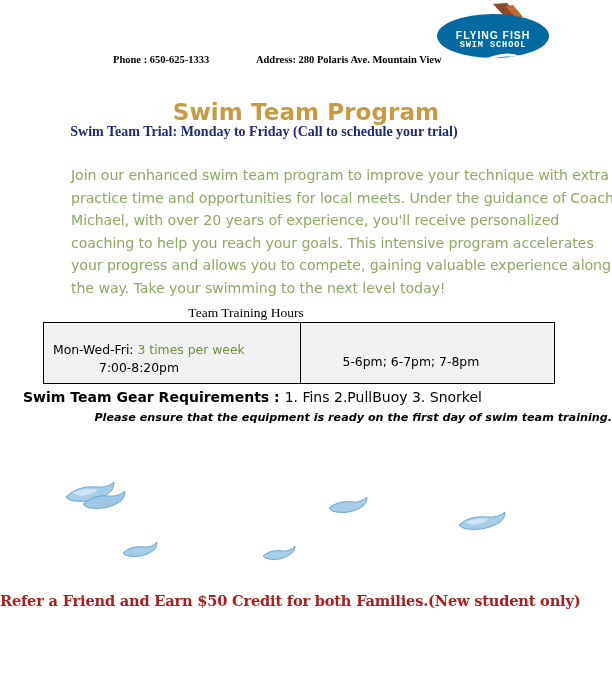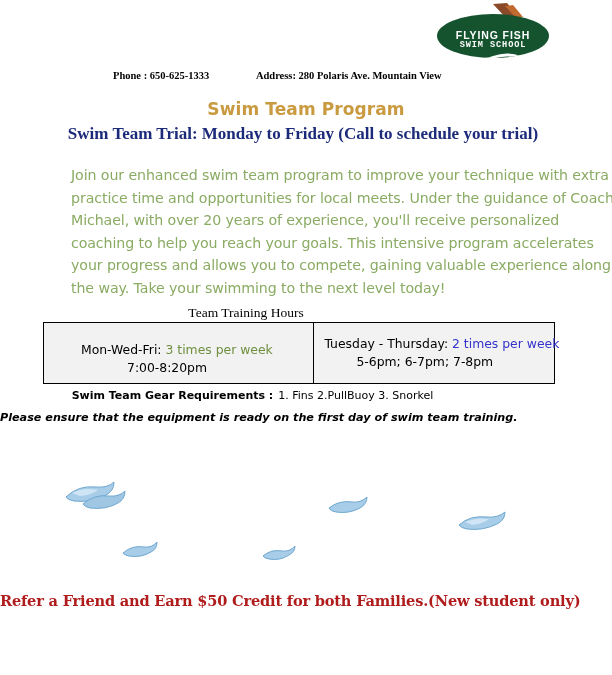--- a/index.html
+++ b/index.html
@@ -23,21 +23,21 @@
     top: 2px;
     width: 112px;
     height: 56px;
   }
   .logo-oval {
     position: absolute;
     left: 0;
     top: 12px;
     width: 112px;
     height: 44px;
-    background: #14532d;
+    background: #0369a1;
     border-radius: 50% / 50%;
     overflow: hidden;
   }
   .logo-mtn {
     position: absolute;
     left: 18px;
     top: 0px;
     width: 76px;
     height: 26px;
     overflow: hidden;
@@ -73,53 +73,52 @@
     left: 0;
     top: 36px;
     width: 112px;
     height: 14px;
   }
 
   
   .contact-row {
     position: absolute;
     left: 113px;
-    top: 70px;
+    top: 54px;
     font-family: "Liberation Serif", serif;
     font-weight: bold;
     font-size: 10.5px;
     color: #000000;
     white-space: nowrap;
   }
   .contact-row .addr { margin-left: 44px; }
 
   
   .title-main {
     position: absolute;
     left: 0;
     top: 99px;
     width: 612px;
     text-align: center;
     color: #c99a3f;
     font-family: "DejaVu Sans", sans-serif;
     font-weight: bold;
-    font-size: 17px;
+    font-size: 23px;
     letter-spacing: 0.1px;
   }
   .title-sub {
     position: absolute;
     left: 0;
     top: 124px;
     width: 528px;
     text-align: center;
     color: #1c2a7a;
     font-family: "Liberation Serif", serif;
     font-weight: bold;
-    font-size: 17px;
-    padding-left: 39px;
+    font-size: 14px;
   }
 
   
   .body-para {
     position: absolute;
     left: 33px;
     top: 164px;
     width: 546px;
     color: #8aab63;
     font-family: "DejaVu Sans", sans-serif;
@@ -143,21 +142,20 @@
   .hours-table {
     position: absolute;
     left: 43px;
     top: 322px;
     width: 512px;
     height: 62px;
     border: 1px solid #000000;
     box-sizing: border-box;
     background: #f2f2f2;
     display: flex;
-    padding-left: 28px;
   }
   .hours-cell {
     box-sizing: border-box;
     position: relative;
     font-family: "DejaVu Sans", sans-serif;
     font-size: 12.4px;
     color: #000000;
   }
   .cell-left {
     width: 257px;
@@ -194,37 +192,37 @@
   .hl-blue  { color: #3333cc; }
 
   
   .gear-line {
     position: absolute;
     left: 0;
     top: 389px;
     width: 505px;
     text-align: center;
     font-family: "DejaVu Sans", sans-serif;
-    font-size: 11px;
+    font-size: 14px;
     color: #000000;
     white-space: nowrap;
   }
   .gear-line .gear-label {
     font-weight: bold;
   }
   .gear-line .gear-items {
     font-weight: normal;
     margin-left: 5px;
   }
   .gear-note {
     position: absolute;
     left: 0;
     top: 411px;
     width: 612px;
-    text-align: left;
+    text-align: right;
     font-family: "DejaVu Sans", sans-serif;
     font-weight: bold;
     font-style: italic;
     font-size: 11.2px;
     color: #000000;
     white-space: nowrap;
   }
 
   
   .fish-layer {
@@ -290,24 +288,20 @@
 <div class="table-caption">Team Training Hours</div>
 <div class="hours-table">
   <div class="hours-cell cell-left">
     <div class="line1">
       <span>Mon-Wed-Fri:</span>
       <span class="hl-green">3 times per week</span>
     </div>
     <div class="line2">7:00-8:20pm</div>
   </div>
   <div class="hours-cell cell-right">
-    <div class="line1">
-      <span>Tuesday - Thursday:</span>
-      <span class="hl-blue">2 times per week</span>
-    </div>
     <div class="line2">5-6pm;  6-7pm;  7-8pm</div>
   </div>
 </div>
 
 <div class="gear-line">
   <span class="gear-label">Swim Team Gear Requirements :</span><span class="gear-items">1. Fins  2.PullBuoy  3. Snorkel</span>
 </div>
 <div class="gear-note">Please ensure that the equipment is ready  on the first day of swim team training.</div>
 
 <div class="fish-layer">

